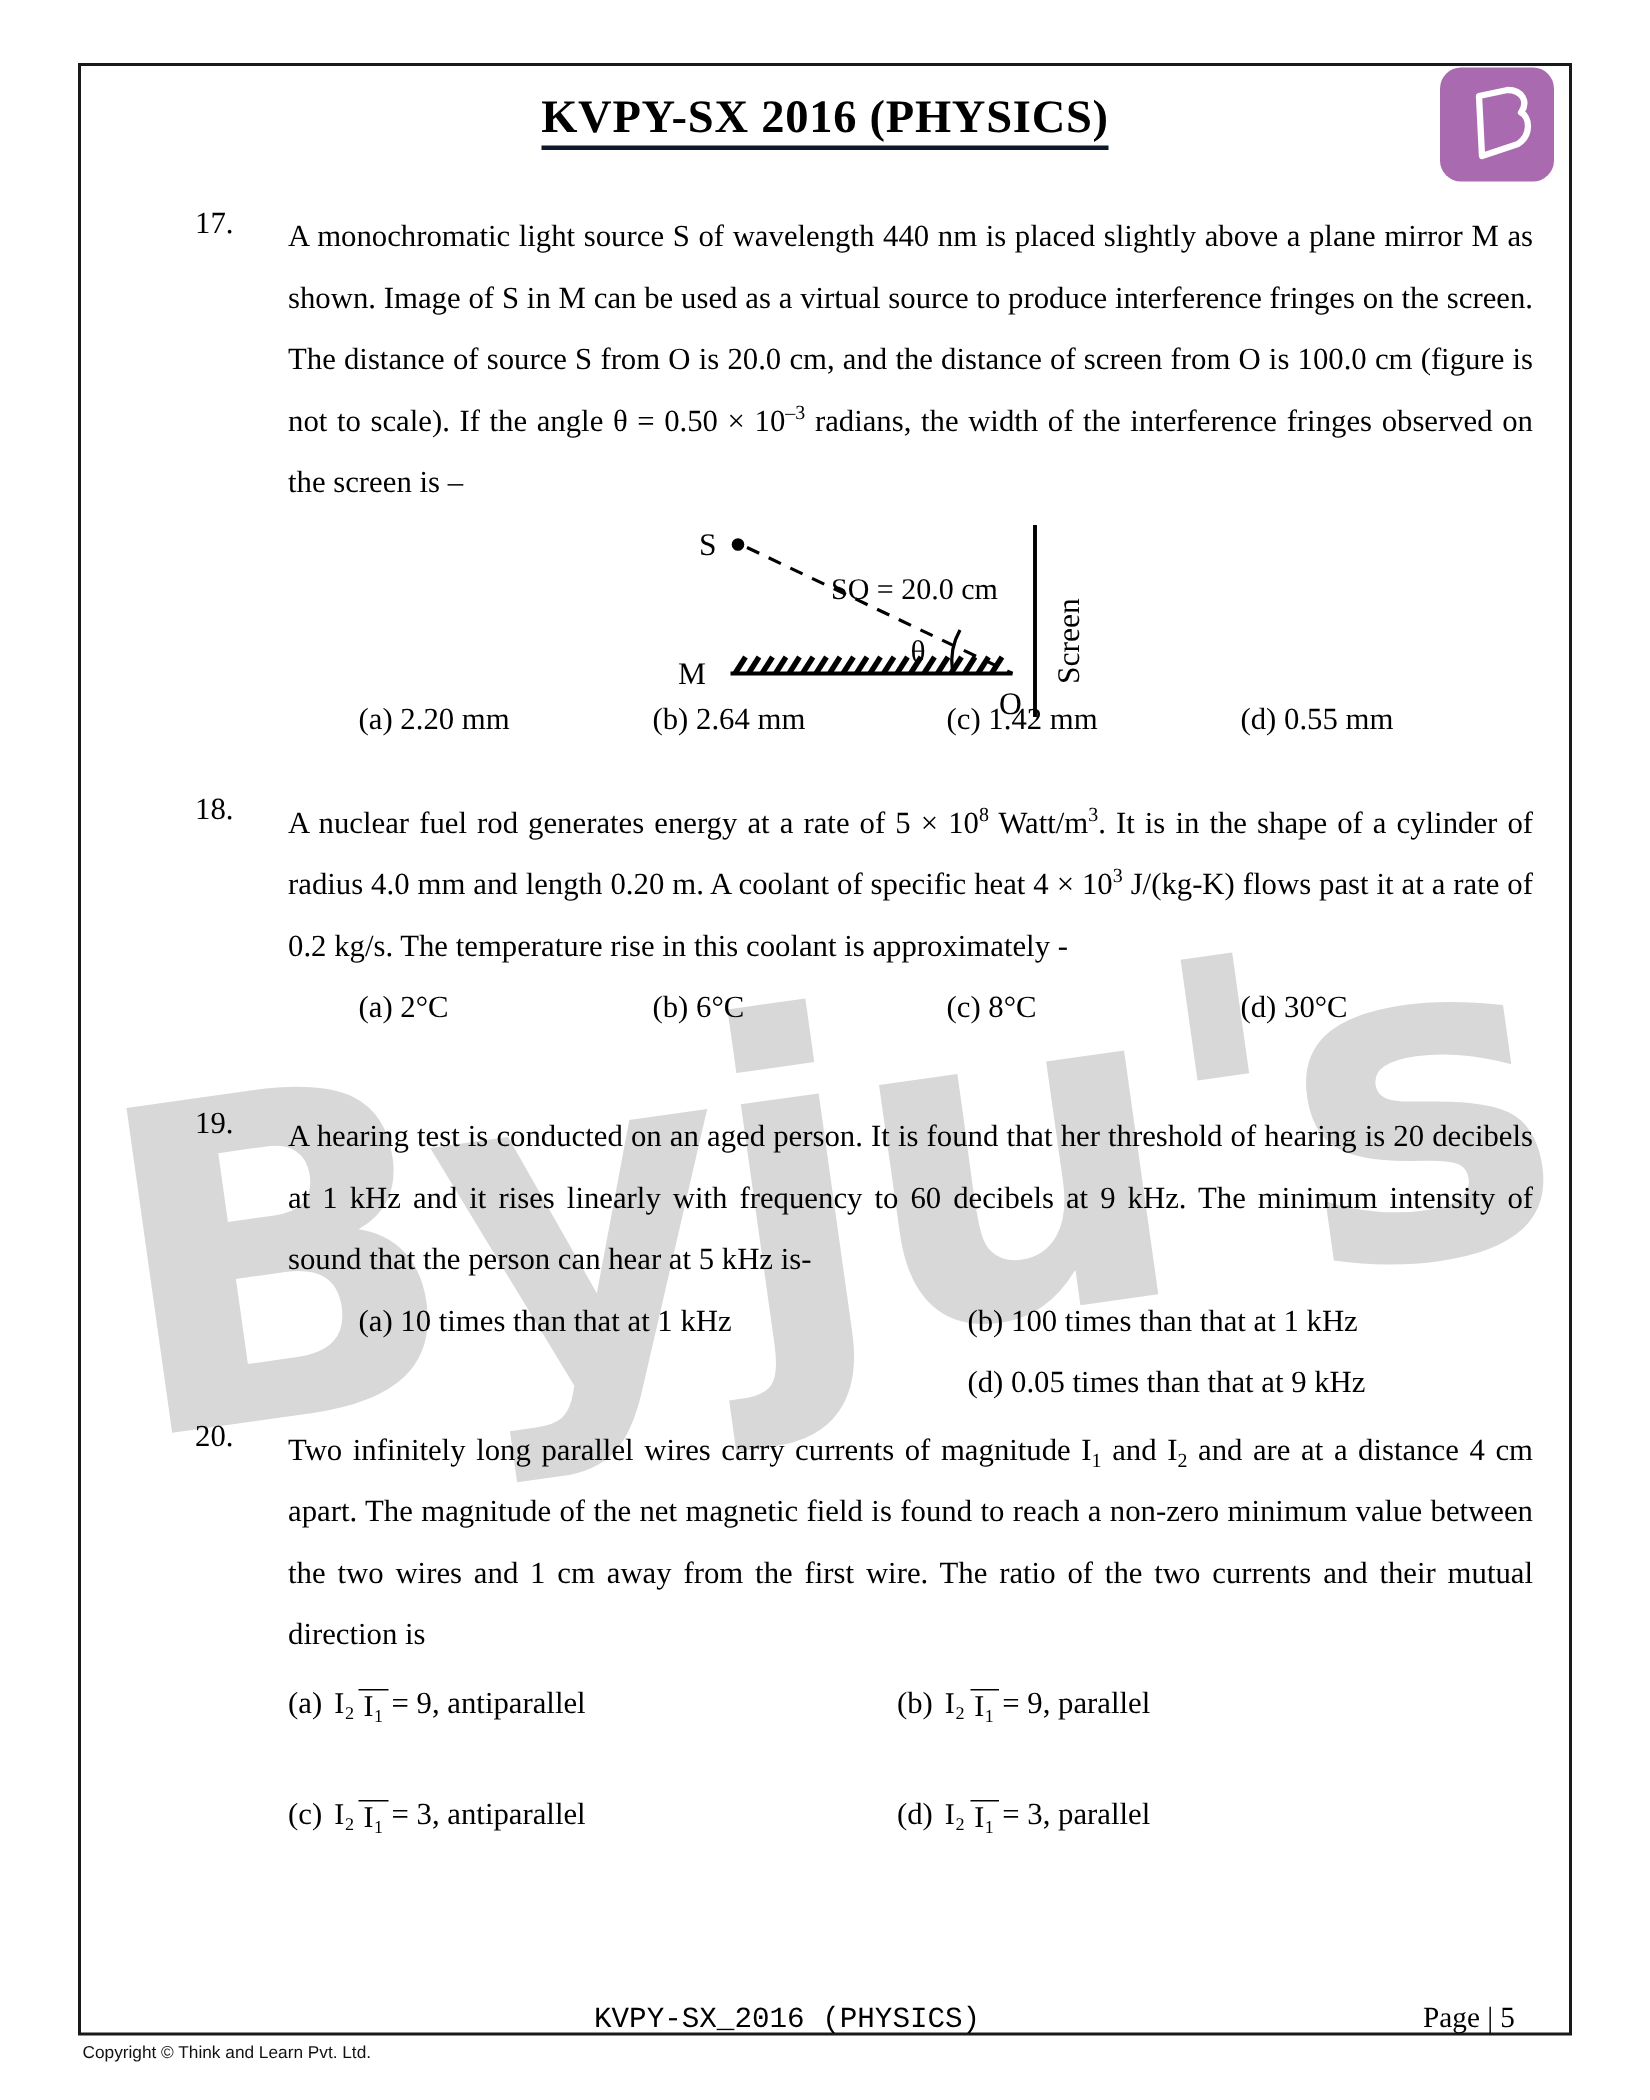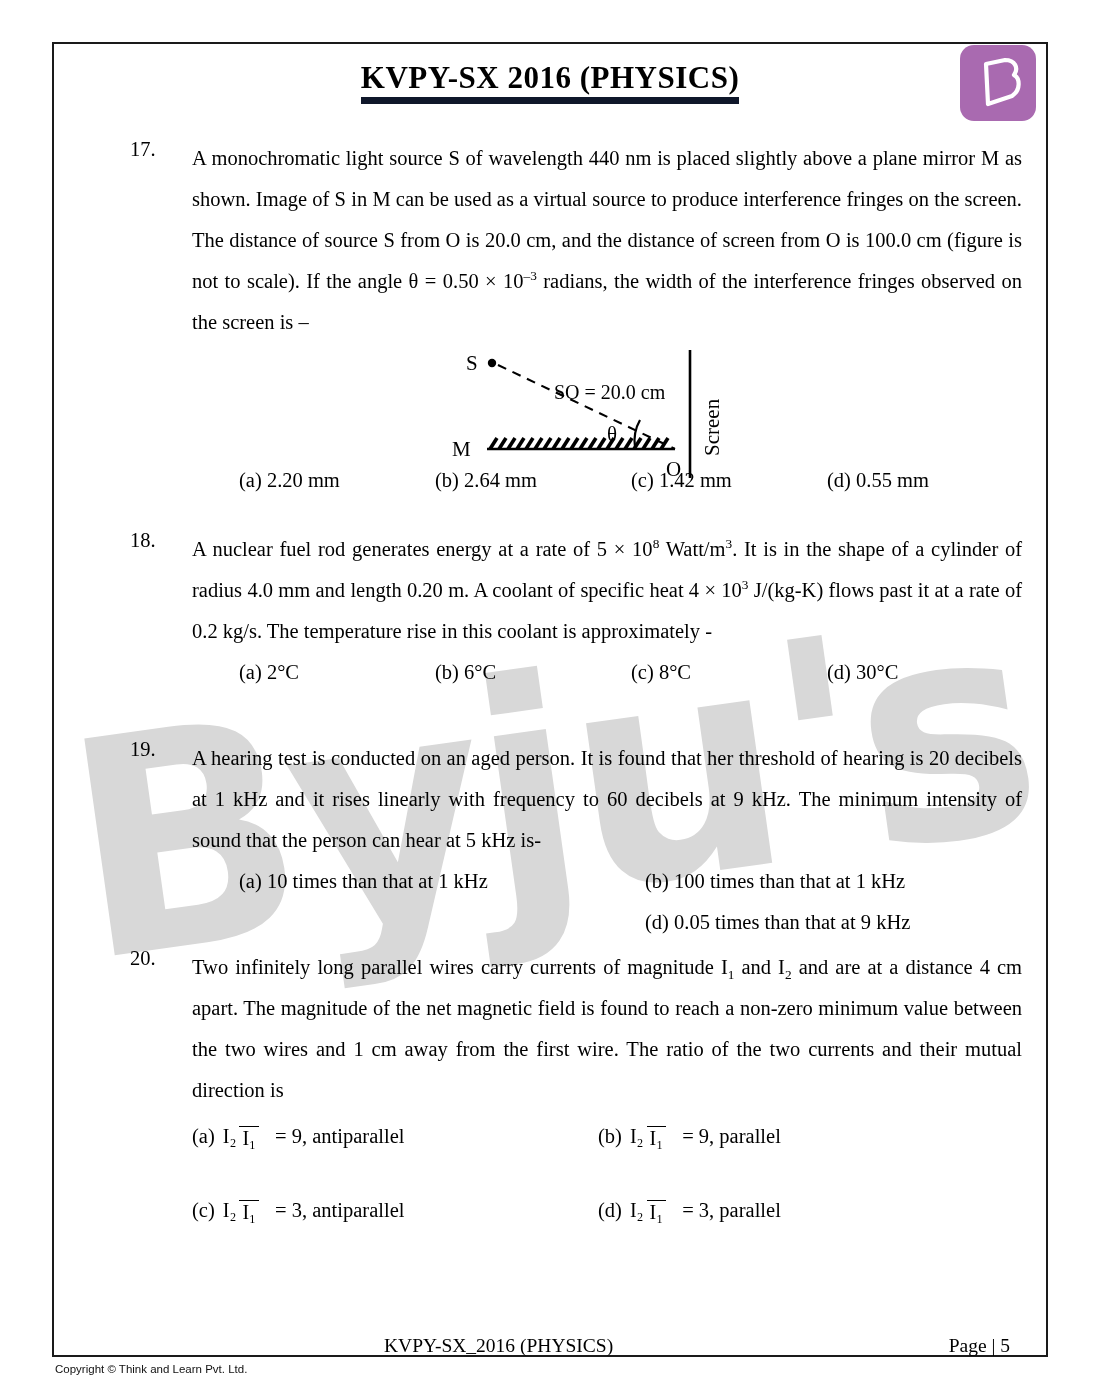--- a/index.html
+++ b/index.html
@@ -61,21 +61,21 @@
     position: absolute;
     left: 0;
     top: 18px;
     width: 996px;
     text-align: center;
     font-size: 31px;
     font-weight: bold;
     letter-spacing: 0.5px;
   }
   .doc-title span.ttl {
-    border-bottom: 7px solid #0f172a;
+    border-bottom: 3px solid #0f172a;
     padding-bottom: 2px;
   }
 
   .logo {
     position: absolute;
     right: 12px;
     top: 3px;
     width: 76px;
     height: 76px;
     border-radius: 14px;
@@ -144,21 +144,21 @@
   .frac {
     display: inline-flex;
     flex-direction: row;
     align-items: center;
     vertical-align: middle;
     line-height: 1;
     margin: 0 2px;
   }
   .frac .num { padding: 0 3px 1px 3px; font-size: 20px; }
   .frac .den { padding: 1px 3px 0 3px; font-size: 20px; border-top: 1.5px solid #000; }
-  .fopt .rest { margin-left: 14px; }
+  .fopt .rest { margin-left: 0; }
 
   
   .figure {
     position: absolute;
     left: 390px;
     top: 306px;
     width: 290px;
     height: 142px;
   }
   .figure svg { display: block; }
@@ -166,22 +166,23 @@
   
   .footer {
     position: absolute;
     left: 0;
     bottom: 22px;
     width: 996px;
     font-size: 19.5px;
   }
   .footer .f-center {
     position: absolute;
-    left: 332px;
+    left: 344px;
     top: 0;
+    font-family: Liberation Mono, monospace;
   }
   .footer .f-right {
     position: absolute;
     right: 38px;
     top: 0;
   }
 
   .copyright {
     position: absolute;
     left: 55px;

